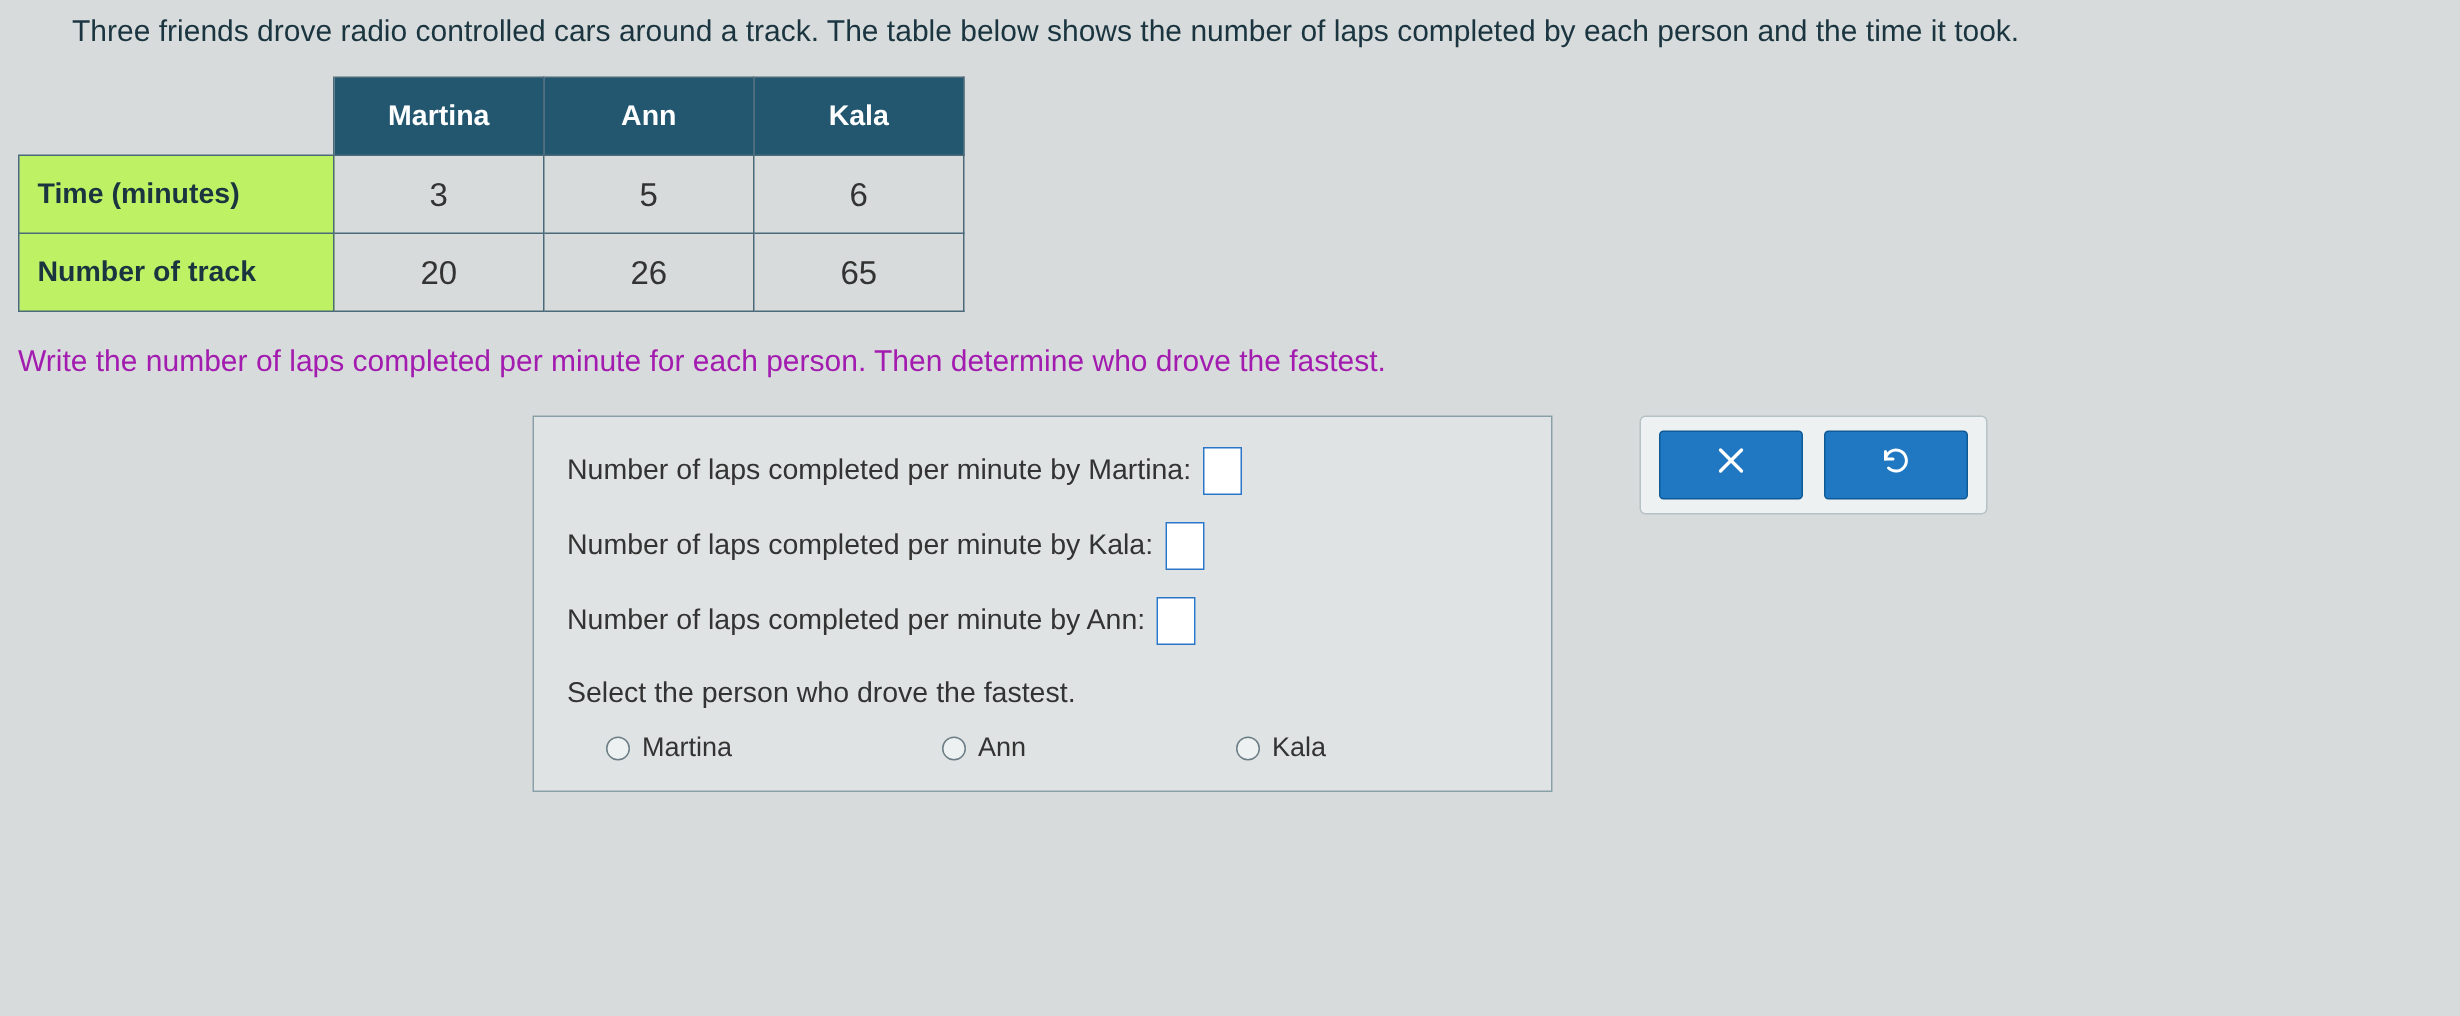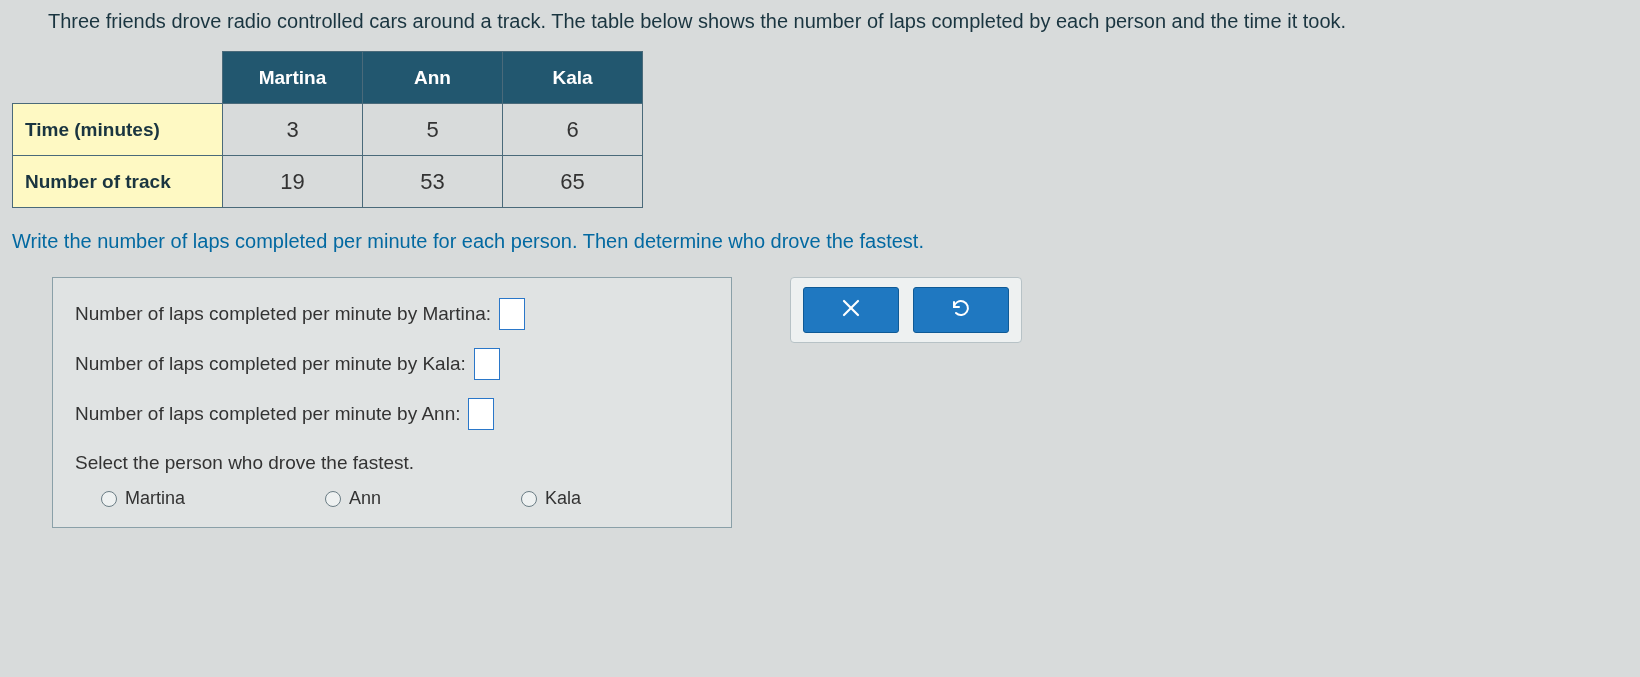--- a/index.html
+++ b/index.html
@@ -23,21 +23,21 @@
       margin-bottom: 22px;
     }
     table.data-table th, table.data-table td {
       border: 1px solid #4a6a7a;
       text-align: center;
       height: 52px;
       font-weight: normal;
     }
     table.data-table td { width: 140px; font-size: 22px; color: #333; }
     table.data-table th.row-head {
-      background: #fef9c3;
+      background: #bef264;
       color: #1a3540;
       font-weight: bold;
       text-align: left;
       padding-left: 12px;
       width: 210px;
       font-size: 19px;
     }
     table.data-table th.col-head {
       background: #22576f;
       color: #fff;
@@ -45,25 +45,25 @@
       width: 140px;
       font-size: 19px;
     }
     table.data-table th.corner {
       border-top: none;
       border-left: none;
       background: transparent;
       width: 210px;
     }
     .instruction {
-      color: #0369a1;
+      color: #a21caf;
       margin-bottom: 24px;
       font-size: 20px;
     }
-    .answer-row { display: flex; align-items: flex-start; gap: 58px; margin-left: 40px; }
+    .answer-row { display: flex; align-items: flex-start; gap: 58px; margin-left: 40px; justify-content: center; }
     .answer-box {
       border: 1px solid #8aa0a8;
       background: #e0e3e3;
       padding: 20px 22px 18px 22px;
       width: 680px;
     }
     .answer-line {
       display: flex;
       align-items: center;
       margin-bottom: 18px;
@@ -135,22 +135,22 @@
     <th class="col-head">Kala</th>
   </tr>
   <tr>
     <th class="row-head">Time (minutes)</th>
     <td>3</td>
     <td>5</td>
     <td>6</td>
   </tr>
   <tr>
     <th class="row-head">Number of track</th>
-    <td>19</td>
-    <td>53</td>
+    <td>20</td>
+    <td>26</td>
     <td>65</td>
   </tr>
 </tbody>
   </table>
 
 <div class="instruction">Write the number of laps completed per minute for each person. Then determine who drove the fastest.</div>
 
 <div class="answer-row">
   <div class="answer-box">
     <div class="answer-line">

